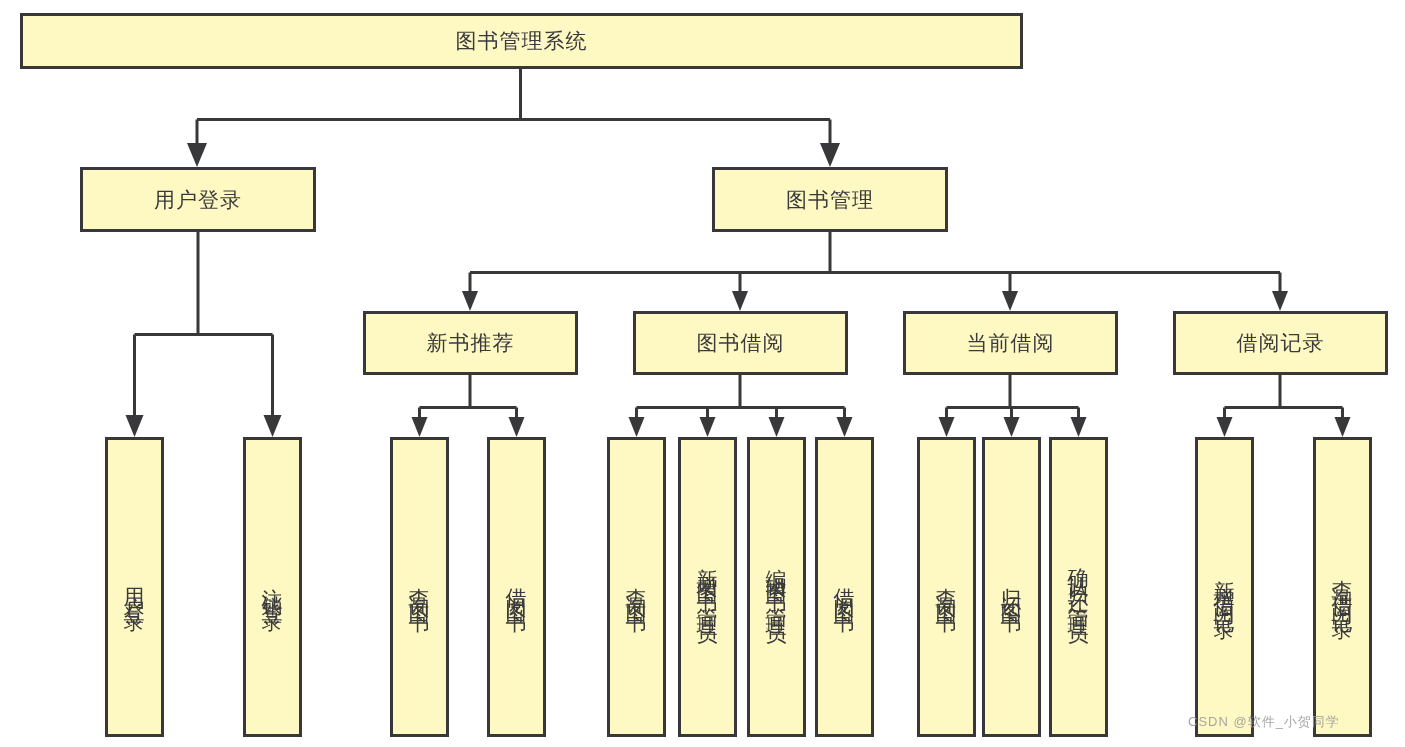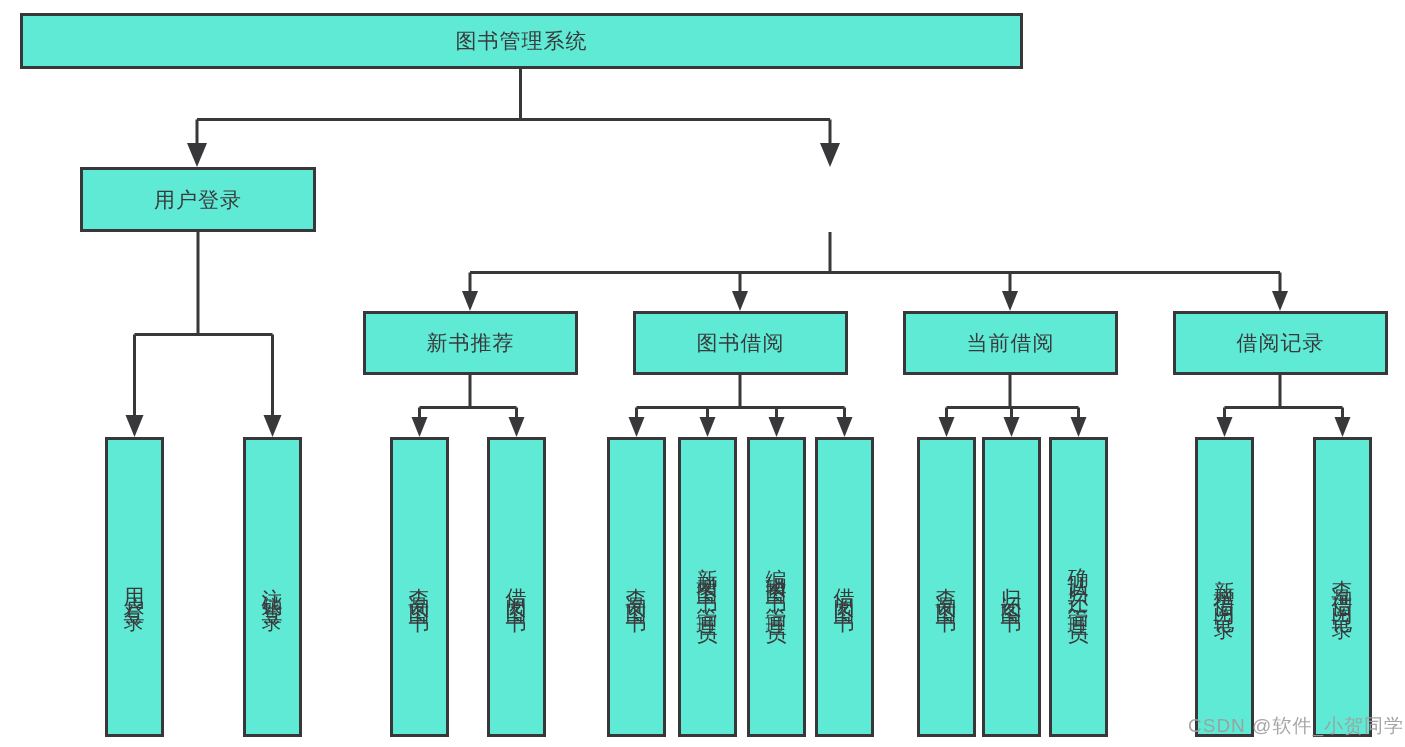--- a/index.html
+++ b/index.html
@@ -19,21 +19,21 @@
     position: absolute;
     left: 0; top: 0;
     width: 1405px;
     height: 747px;
     z-index: 1;
   }
   .box {
     position: absolute;
     box-sizing: border-box;
     border: 3px solid #38383a;
-    background: #5eead4;
+    background: #fef9c3;
     display: flex;
     align-items: center;
     justify-content: center;
     z-index: 2;
     color: #3a3a3c;
   }
   .hbox span {
     font-size: 21px;
     letter-spacing: 1px;
     white-space: nowrap;
@@ -71,21 +71,21 @@
   #leaf-cb-0 { left: 917px; }
   #leaf-cb-1 { left: 982px; }
   #leaf-cb-2 { left: 1049px; }
   #leaf-br-0 { left: 1195px; }
   #leaf-br-1 { left: 1313px; }
   #watermark {
     position: absolute;
     left: 1188px;
     top: 713px;
     z-index: 5;
-    font-size: 19px;
+    font-size: 13px;
     color: #9e9e9e;
     opacity: 0.92;
     white-space: nowrap;
     letter-spacing: 1px;
   }
 </style>
 </head>
 <body>
 
 <div id="stage">
@@ -143,20 +143,23 @@
     </g>
   </svg>
 
   <div class="box hbox" id="node-root">
     <span>图书管理系统</span>
   </div>
 
   <div class="box hbox" id="node-user-login">
     <span>用户登录</span>
   </div>
+  <div class="box hbox" id="node-book-mgmt">
+    <span>图书管理</span>
+  </div>
 
   <div class="box hbox" id="node-new-books">
     <span>新书推荐</span>
   </div>
   <div class="box hbox" id="node-book-borrow">
     <span>图书借阅</span>
   </div>
   <div class="box hbox" id="node-current-borrow">
     <span>当前借阅</span>
   </div>

